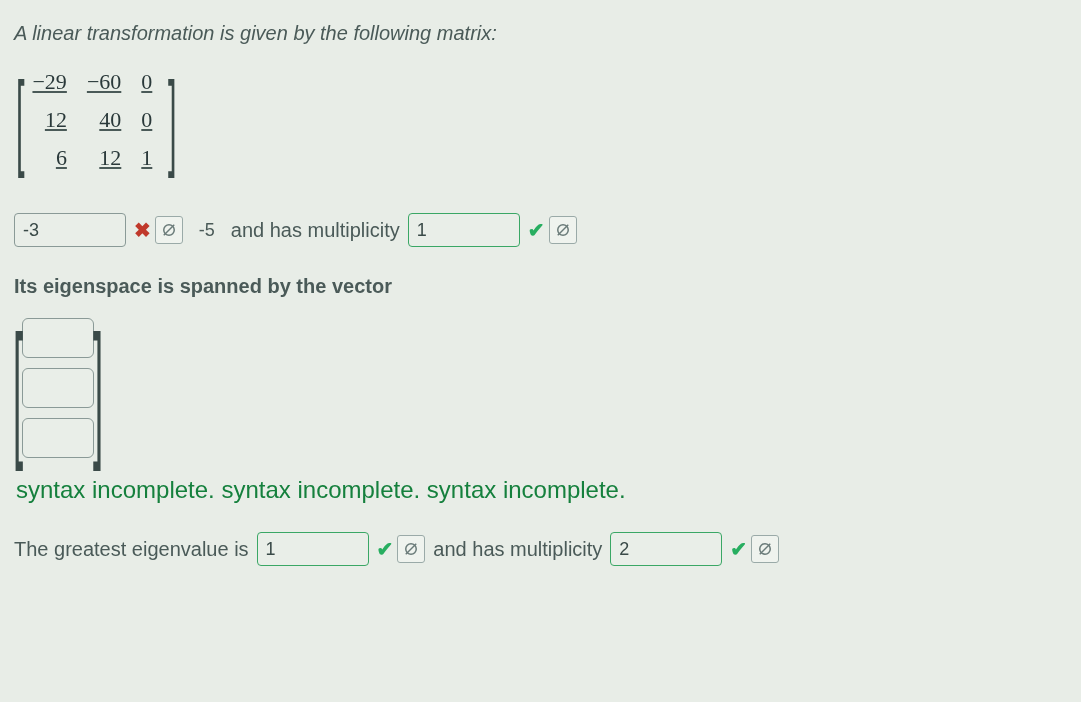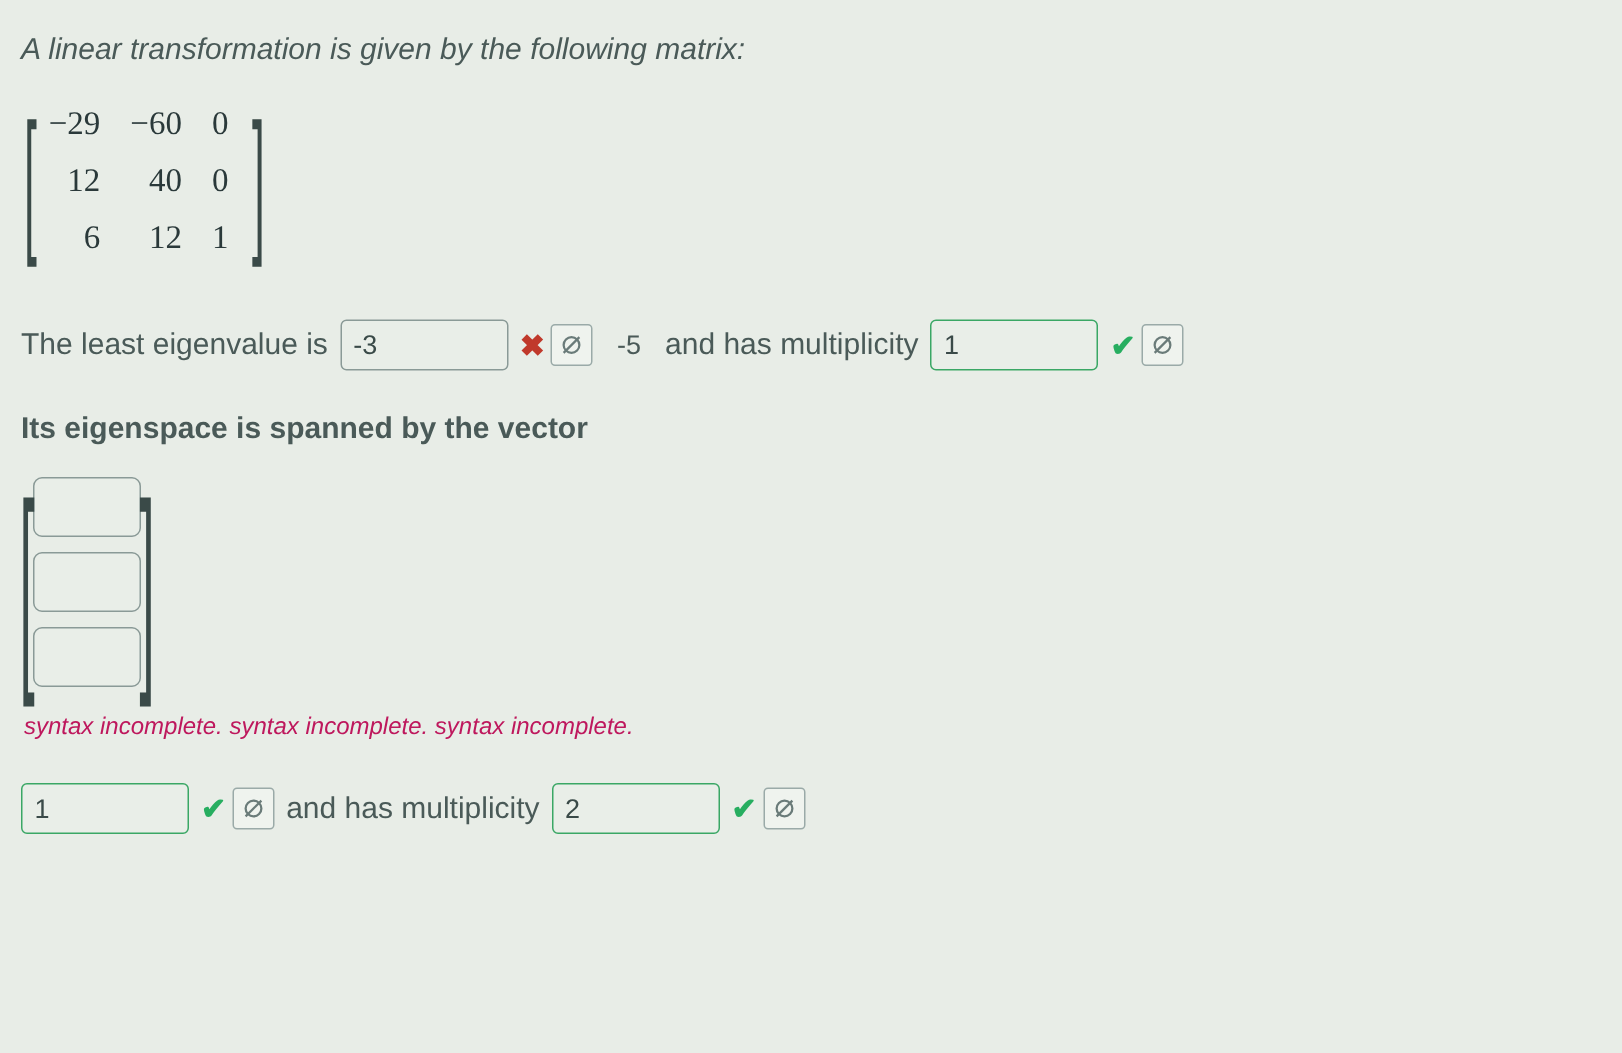--- a/index.html
+++ b/index.html
@@ -23,21 +23,21 @@
     font-size: 88px;
     font-weight: 300;
     line-height: 0.6;
     display: flex;
     align-items: center;
     transform: scaleX(0.35) scaleY(1.2);
     margin: 0 -6px;
     color: #3a4a48;
   }
   .matrix-table { display: table; }
-  .matrix-row { display: table-row; }
+  .matrix-row { display: table-row; text-decoration: underline; }
   .matrix-cell {
     display: table-cell;
     text-align: right;
     padding: 2px 14px 2px 6px;
     font-family: Georgia, "Times New Roman", serif;
     font-size: 22px;
     color: #2a393a;
   }
   .answer-line {
     display: flex;
@@ -117,24 +117,23 @@
     padding: 6px 0;
   }
   .vector-cell {
     width: 72px;
     height: 40px;
     border: 1px solid #8a9a97;
     border-radius: 6px;
     background: #e9eee8;
   }
   .error-msg {
-    color: #be185d;
-    font-size: 16px;
+    color: #15803d;
+    font-size: 24px;
     margin: 6px 0 28px 2px;
-    font-style: italic;
   }
 </style>
 </head>
 <body>
 
 
 
 
 <div class="prompt-line">A linear transformation is given by the following matrix:</div>
 
@@ -156,21 +155,20 @@
       <div class="matrix-cell">6</div>
       <div class="matrix-cell">12</div>
       <div class="matrix-cell">1</div>
     </div>
   </div>
   <span class="matrix-bracket">]</span>
 </div>
 
 
 <div class="answer-line">
-  <span>The least eigenvalue is</span>
   <span class="ans-input wrong">-3</span>
   <span class="mark-row">
     <span class="mark-x">✖</span>
     <span class="reset-icon">
       <svg width="18" height="18" viewBox="0 0 24 24" fill="none" stroke="#6a7b79" stroke-width="2">
         <circle cx="12" cy="12" r="7"></circle>
           <line x1="5" y1="19" x2="19" y2="5"></line>
       </svg>
     </span>
   </span>
@@ -198,20 +196,21 @@
     <div class="vector-cell"></div>
     <div class="vector-cell"></div>
   </div>
   <span class="vector-bracket">]</span>
 </div>
 
 <div class="error-msg">syntax incomplete. syntax incomplete. syntax incomplete.</div>
 
 
 <div class="answer-line" style="margin-bottom:0">
+  <span>The greatest eigenvalue is</span>
   <span class="ans-input correct">1</span>
   <span class="mark-row">
     <span class="mark-check">✔</span>
     <span class="reset-icon">
       <svg width="18" height="18" viewBox="0 0 24 24" fill="none" stroke="#6a7b79" stroke-width="2">
         <circle cx="12" cy="12" r="7"></circle>
           <line x1="5" y1="19" x2="19" y2="5"></line>
       </svg>
     </span>
   </span>

